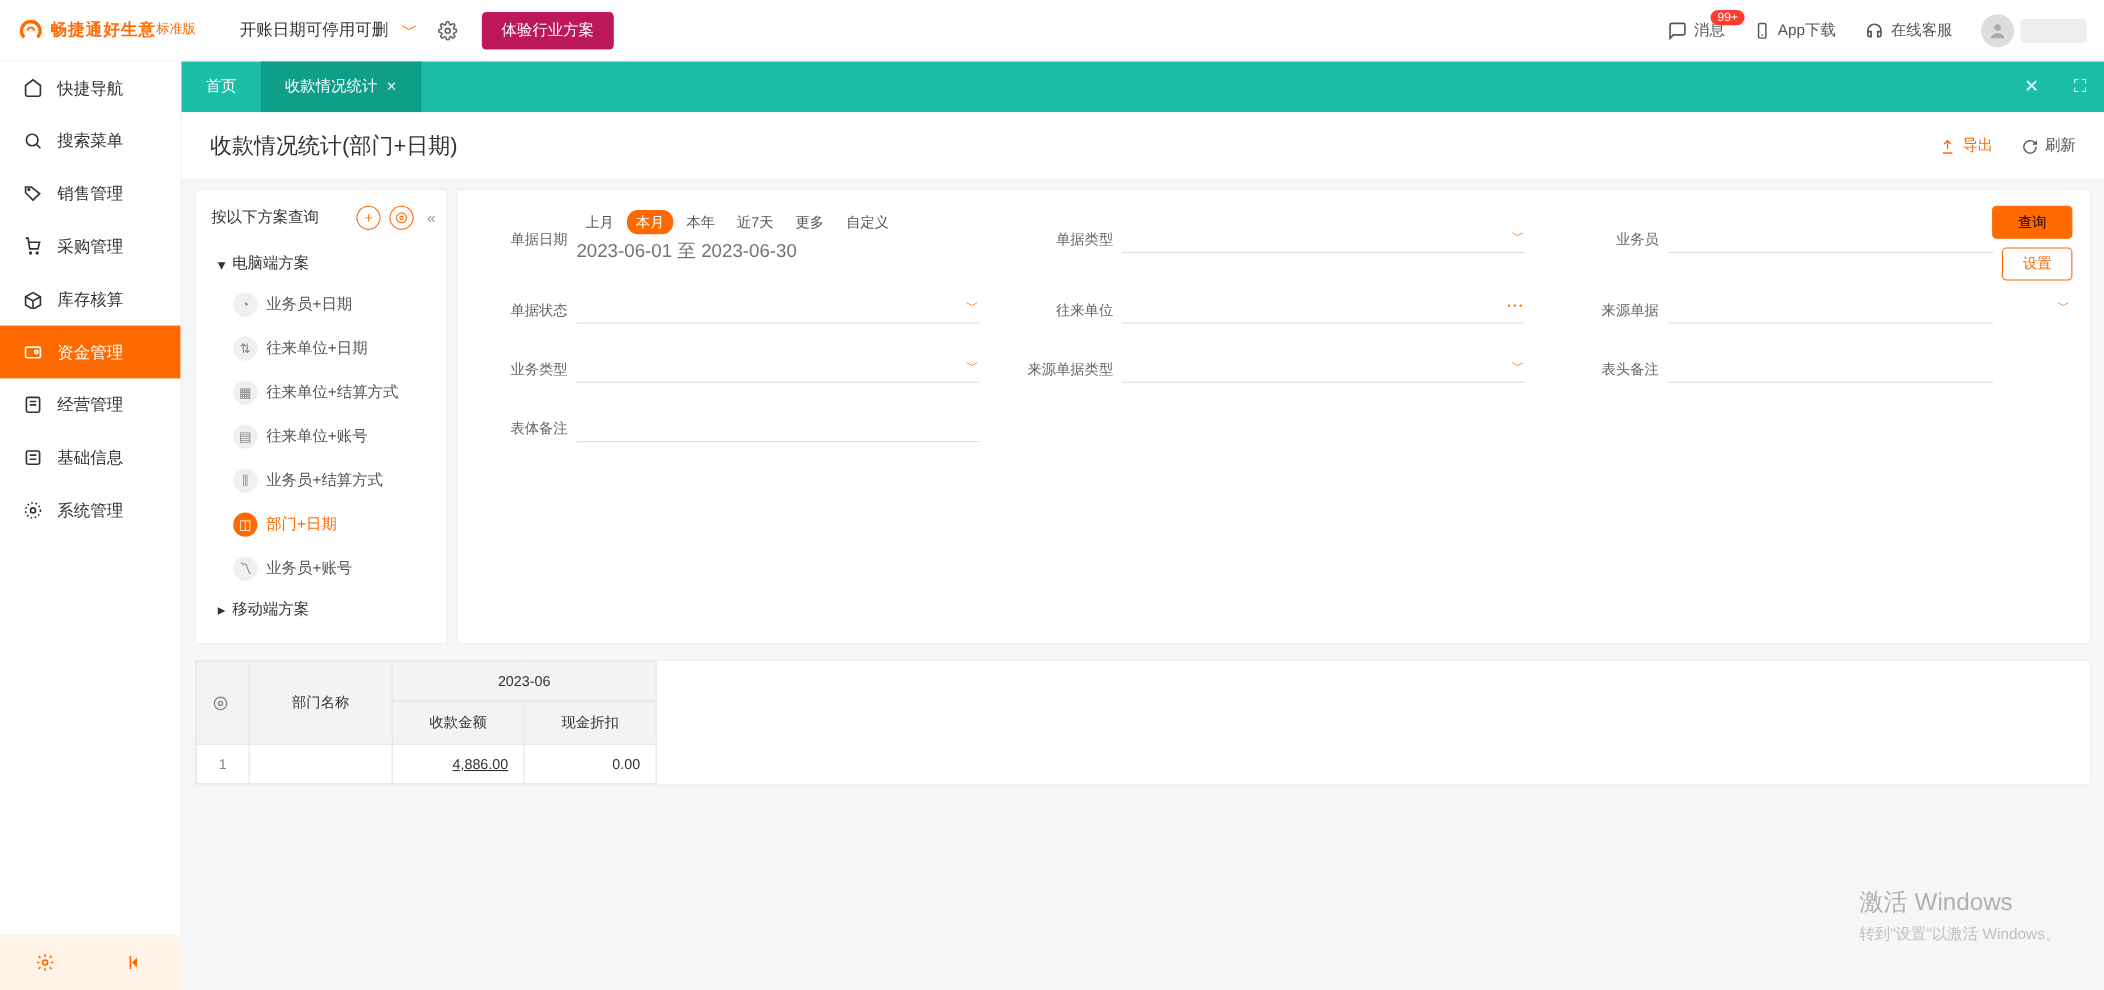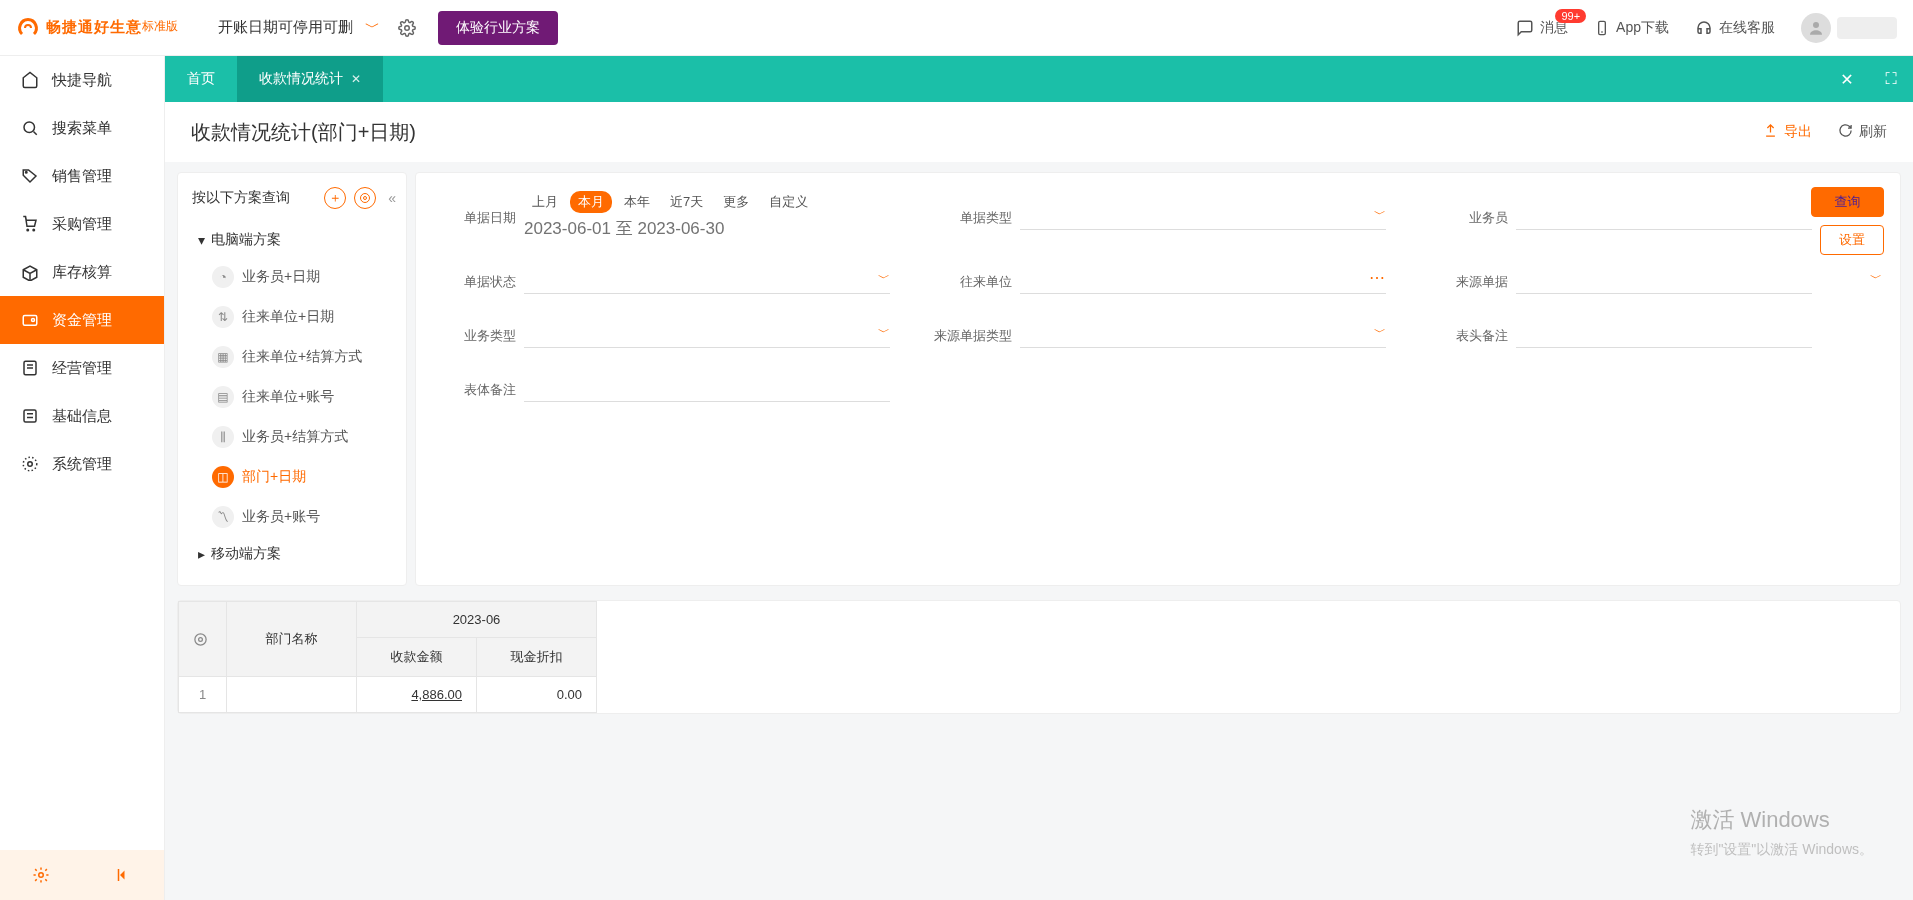--- a/index.html
+++ b/index.html
@@ -8,21 +8,21 @@
 
 .topbar { height:56px; display:flex; align-items:center; padding:0 16px; border-bottom:1px solid #eee; }
 .logo { display:flex; align-items:flex-start; margin-right:40px; }
 .logo-row { display:flex; align-items:center; gap:6px; }
 .logo-mark { width:24px; height:24px; color:#ff6a00; }
 .logo-text { color:#ff6a00; font-size:15px; font-weight:600; letter-spacing:1px; }
 .logo-sub { color:#ff6a00; font-size:12px; margin-top:2px; }
 .account-select { display:flex; align-items:center; gap:12px; font-size:15px; color:#333; cursor:pointer; }
 .account-select .chev { color:#ff6a00; }
 .gear { margin-left:18px; color:#666; cursor:pointer; }
-.btn-primary { background:#701a75; color:#fff; border:none; padding:8px 18px; border-radius:4px; font-size:14px; margin-left:22px; cursor:pointer; }
+.btn-primary { background:#be185d; color:#fff; border:none; padding:8px 18px; border-radius:4px; font-size:14px; margin-left:22px; cursor:pointer; }
 .topbar-spacer { flex:1; }
 .top-actions { display:flex; align-items:center; gap:26px; }
 .top-action { display:flex; align-items:center; gap:6px; color:#555; cursor:pointer; font-size:14px; position:relative; }
 .badge { position:absolute; top:-10px; right:-18px; background:#ff3b30; color:#fff; font-size:11px; padding:1px 6px; border-radius:10px; }
 .avatar { width:30px; height:30px; border-radius:50%; background:#ddd; display:flex; align-items:center; justify-content:center; color:#aaa; }
 .avatar-name { width:60px; height:22px; background:#eee; border-radius:4px; }
 
 
 .shell { display:flex; height:calc(100% - 56px); }
 
@@ -43,21 +43,21 @@
 .tab.active { background:#0f9e8a; }
 .tab .close { font-size:12px; opacity:.85; }
 .tabs-spacer { flex:1; }
 .tab-tools { display:flex; align-items:center; }
 .tab-tool { width:44px; display:flex; align-items:center; justify-content:center; cursor:pointer; font-size:16px; }
 
 
 .pagehead { height:60px; background:#fff; display:flex; align-items:center; padding:0 26px; }
 .page-title { font-size:20px; color:#333; }
 .pagehead-spacer { flex:1; }
-.ph-action { display:flex; align-items:flex-start; gap:6px; color:#ff6a00; margin-left:26px; cursor:pointer; font-size:14px; }
+.ph-action { display:flex; align-items:flex-end; gap:6px; color:#ff6a00; margin-left:26px; cursor:pointer; font-size:14px; }
 .ph-action.gray { color:#555; }
 
 
 .content { display:flex; padding:10px 12px 0 0; gap:0; }
 
 
 .filter-side { width:230px; background:#fff; border:1px solid #eee; border-radius:4px; padding:14px 10px 14px 14px; margin-left:12px; }
 .fs-head { display:flex; align-items:center; gap:8px; font-size:14px; color:#333; }
 .fs-head-spacer { flex:1; }
 .fs-circle { width:22px; height:22px; border:1px solid #ff6a00; border-radius:50%; color:#ff6a00; display:flex; align-items:center; justify-content:center; font-size:13px; cursor:pointer; }
@@ -79,21 +79,21 @@
 .ff-input { border:none; border-bottom:1px solid #ddd; height:28px; width:100%; background:transparent; }
 .ff-inputwrap { position:relative; }
 .ff-chev { position:absolute; right:0; top:4px; color:#ff6a00; font-size:12px; }
 .ff-dots { position:absolute; right:0; top:2px; color:#ff6a00; font-size:16px; letter-spacing:1px; }
 .date-ranges { display:flex; align-items:center; gap:4px; flex-wrap:wrap; }
 .dr { padding:2px 8px; border-radius:10px; font-size:13px; color:#555; cursor:pointer; }
 .dr.sel { background:#ff6a00; color:#fff; }
 .date-text { font-size:17px; color:#737373; margin-top:4px; }
 .ff-actions { position:absolute; top:14px; right:16px; display:flex; flex-direction:column; gap:8px; }
 .btn-small { padding:5px 18px; border-radius:4px; font-size:13px; cursor:pointer; text-align:center; }
-.btn-small.fill { background:#ff6a00; color:#4c1d95; border:1px solid #ff6a00;margin-left:11px; }
+.btn-small.fill { background:#ff6a00; color:#000000; border:1px solid #ff6a00;margin-left:11px; }
 .btn-small.outline { background:#fff; color:#ff6a00; border:1px solid #ff6a00;margin-left:20px; }
 
 .collapse-bar { text-align:center; color:#888; font-size:13px; padding:12px 0 10px; cursor:pointer; background:#fff;}
 .collapse-bar span.chev { margin-right:6px; color:#aaa; }
 
 
 .tablewrap { margin:14px 12px 0 12px; background:#fff; border:1px solid #eee; border-radius:4px; }
 table { border-collapse:collapse; }
 th,td { border:1px solid #e5e5e5; padding:10px 14px; font-size:13px; }
 thead th { background:#f3f3f3; color:#333; font-weight:500; text-align:center; }

